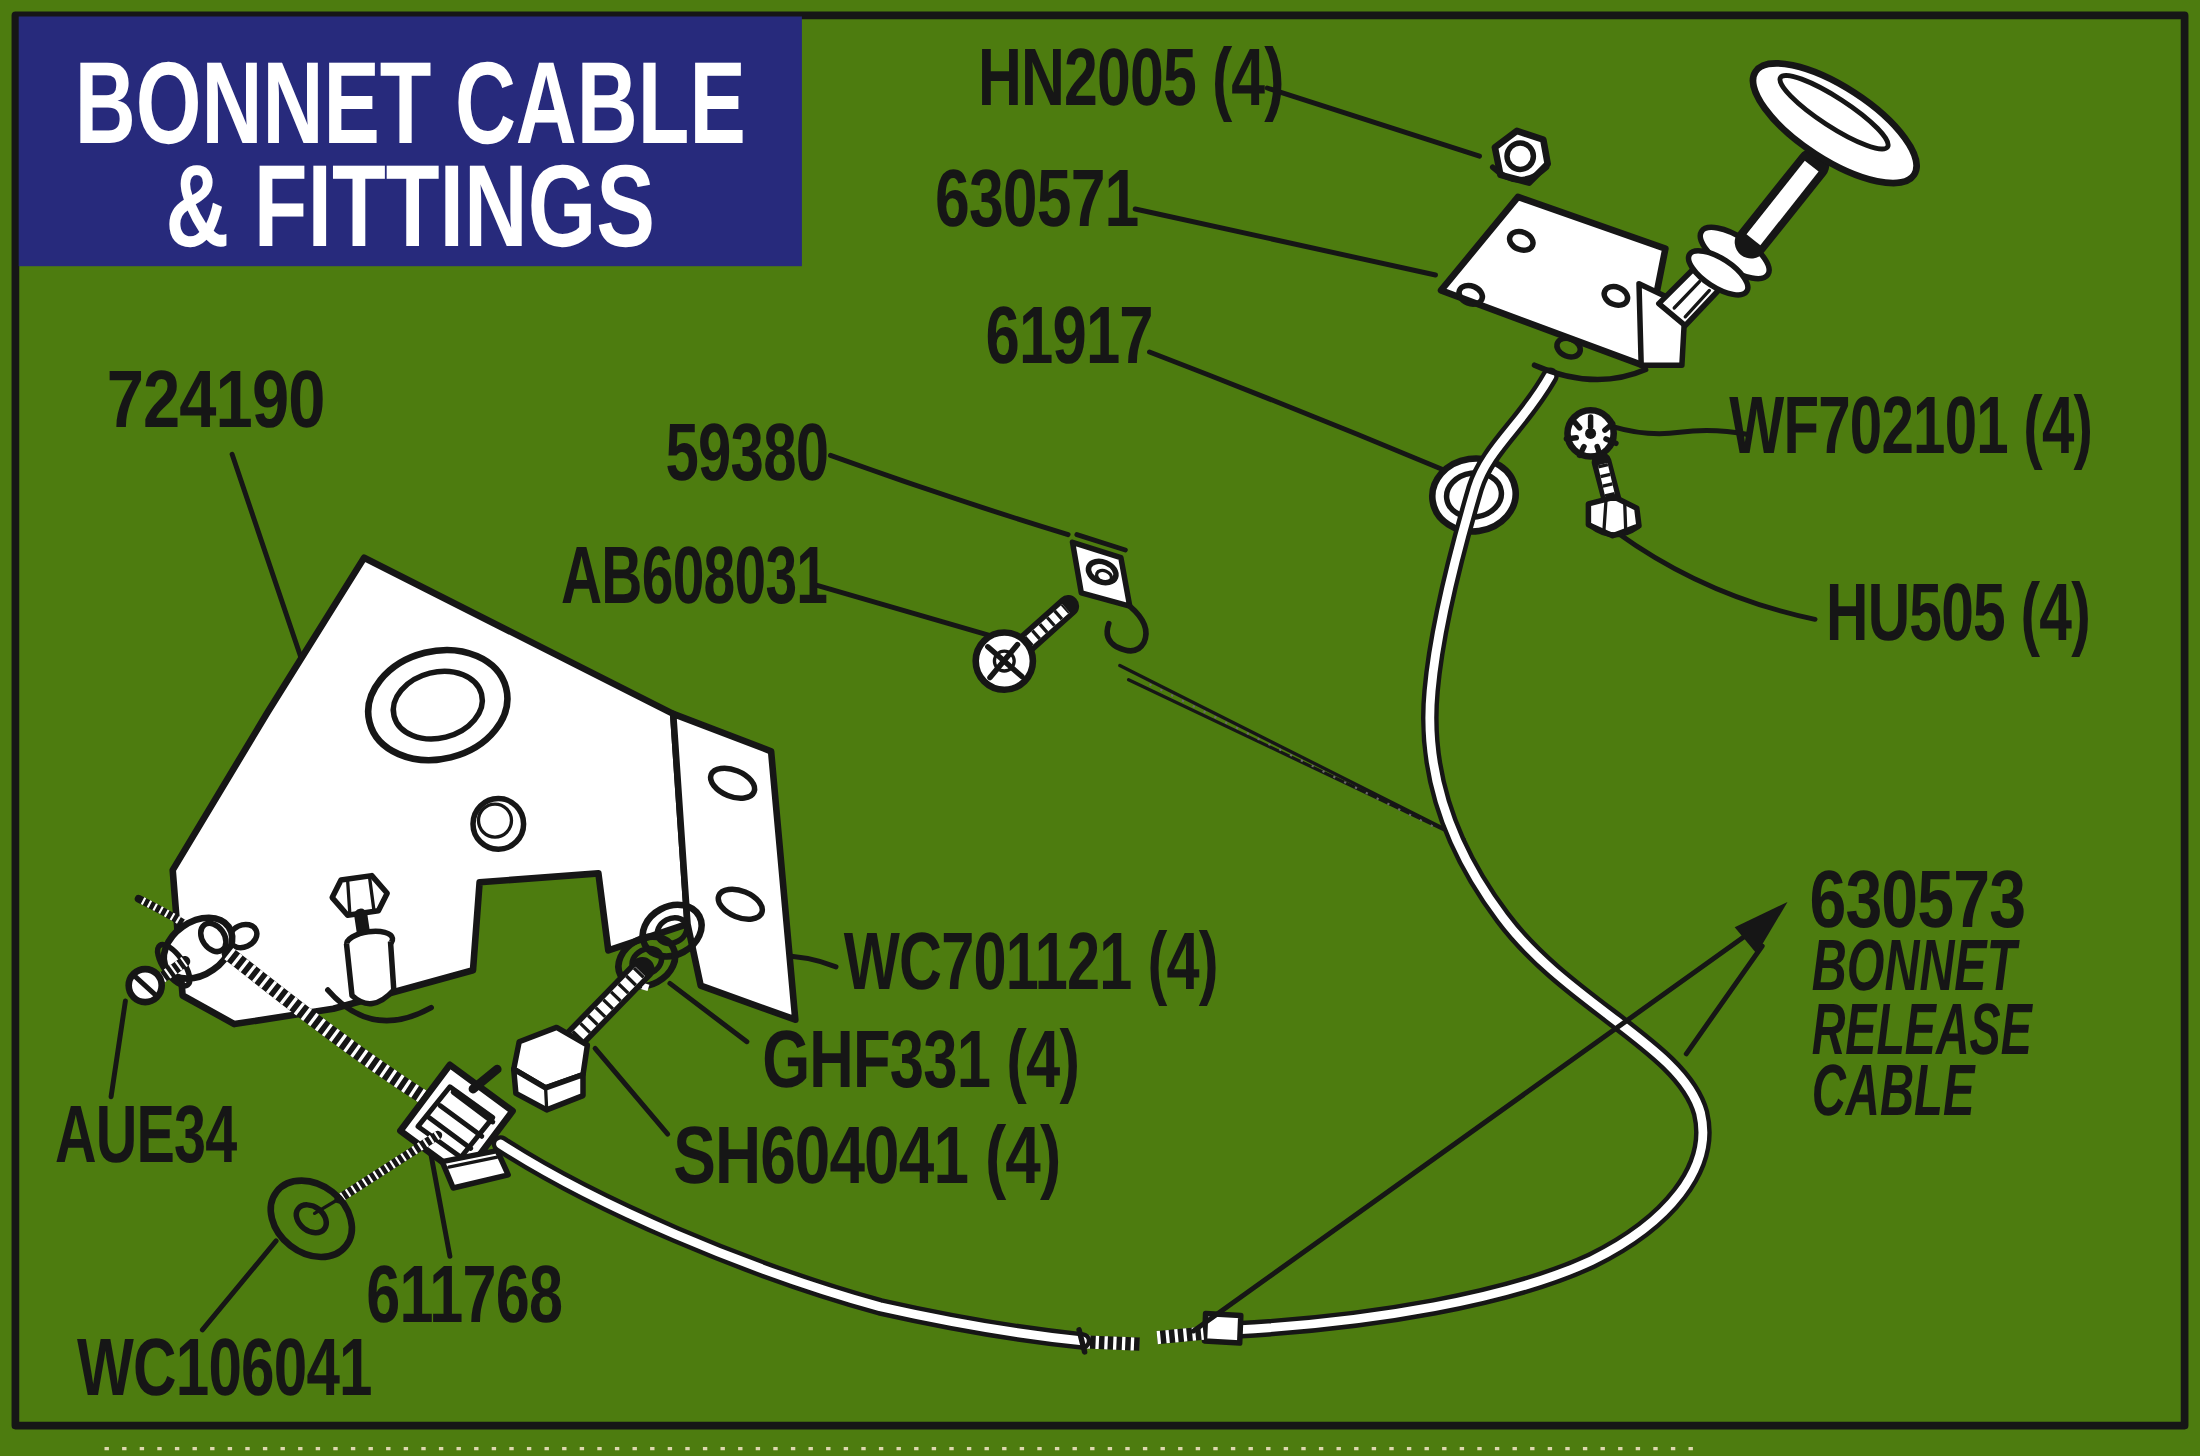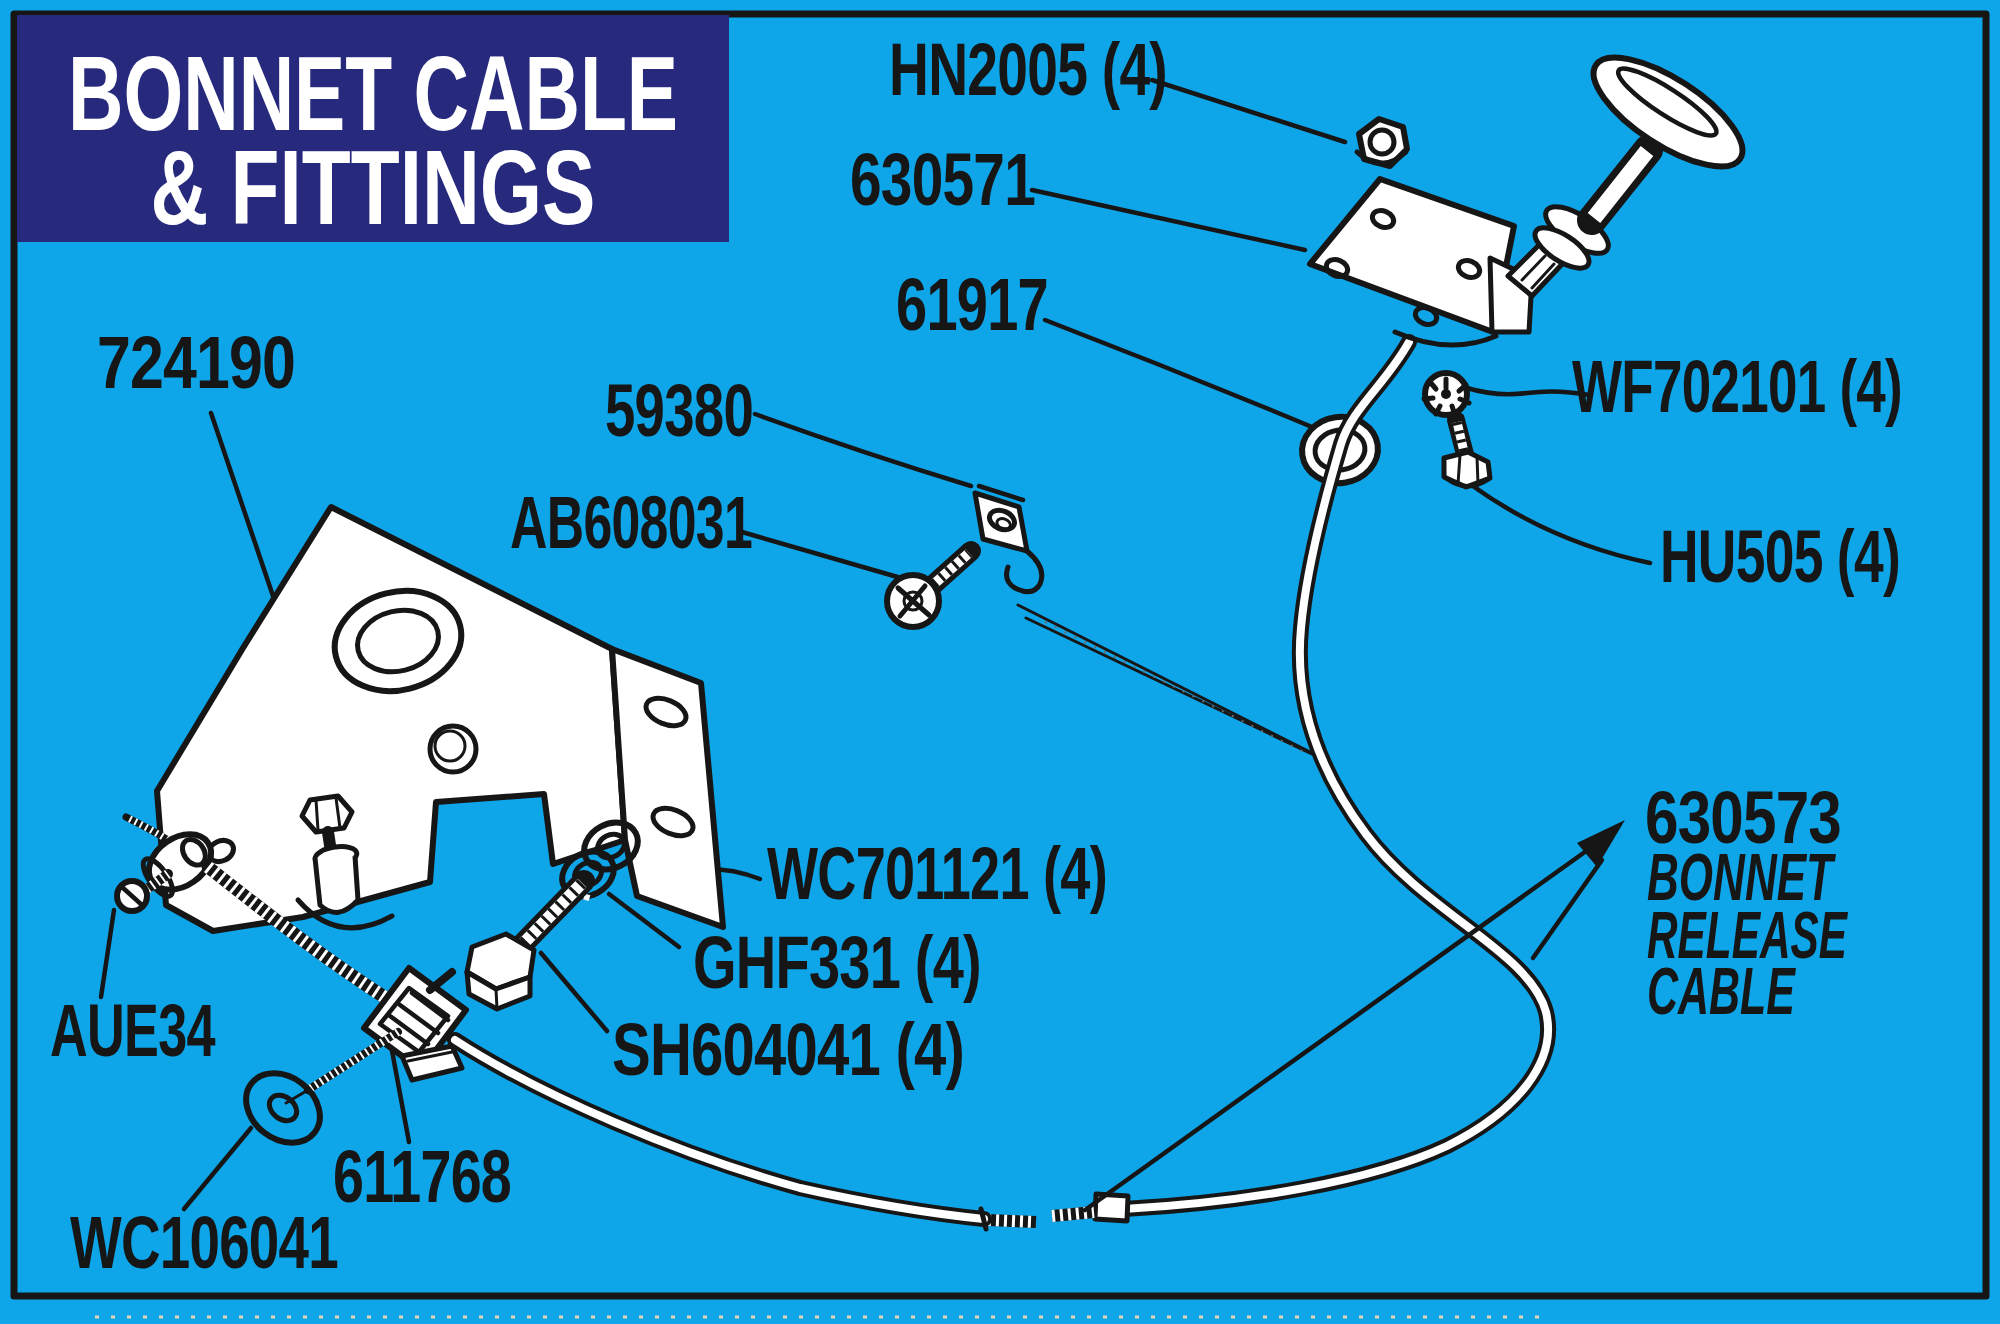--- a/index.html
+++ b/index.html
@@ -1,16 +1,16 @@
 <!DOCTYPE html>
 <html><head>
 <meta charset="utf-8">
 <style>
   html,body{margin:0;padding:0;background:#ffffff;}
-  .page{position:relative;width:2000px;height:1324px;background:#0ea5e9;overflow:hidden;
+  .page{position:relative;width:2000px;height:1324px;background:#4d7c0f;overflow:hidden;
         font-family:"Liberation Sans", sans-serif;text-align:right;}
   svg{display:block;}
   
   .ln{fill:none;stroke:#161616;stroke-linecap:round;stroke-linejoin:round;}
   .s3{stroke-width:3;} .s4{stroke-width:4.5;} .s5{stroke-width:5;} .s6{stroke-width:6;} .s7{stroke-width:7;}
   .paper{fill:#ffffff;stroke:#161616;stroke-linejoin:round;}
   .solid{fill:#161616;stroke:none;}
   .tube-b{fill:none;stroke:#161616;stroke-width:16;stroke-linecap:round;}
   .tube-w{fill:none;stroke:#ffffff;stroke-width:8;stroke-linecap:round;}
   .thr-b{fill:none;stroke:#161616;stroke-width:12;stroke-linecap:butt;}

